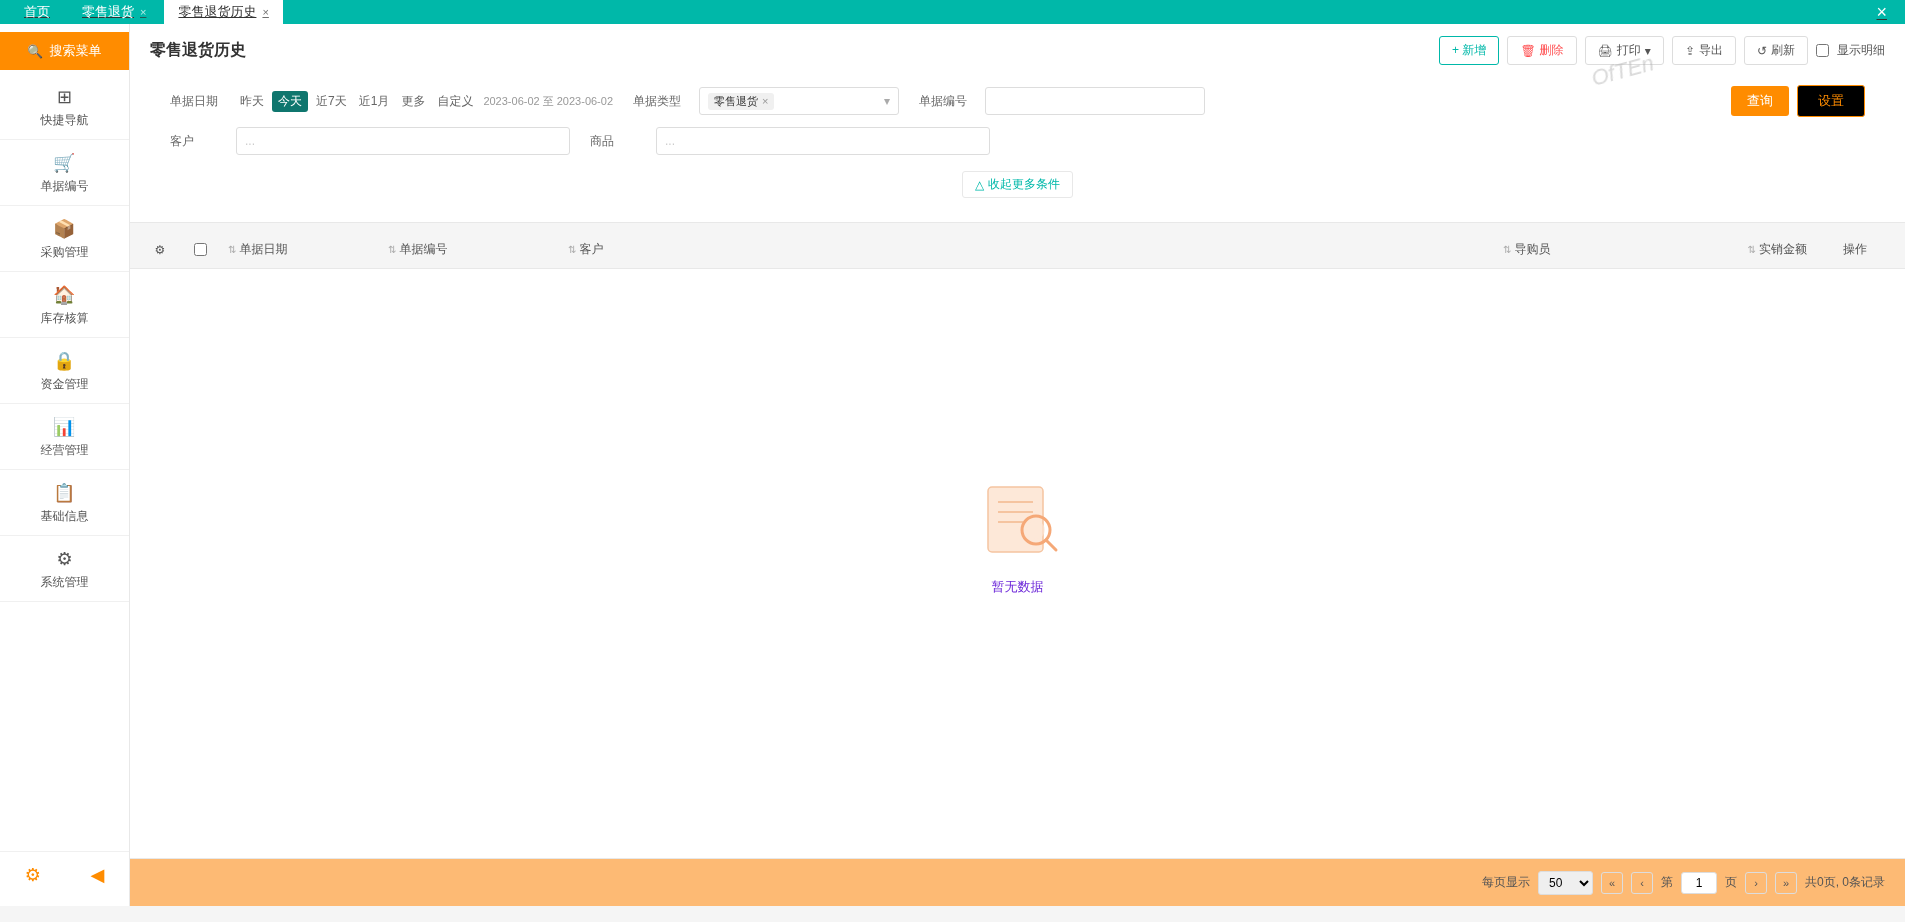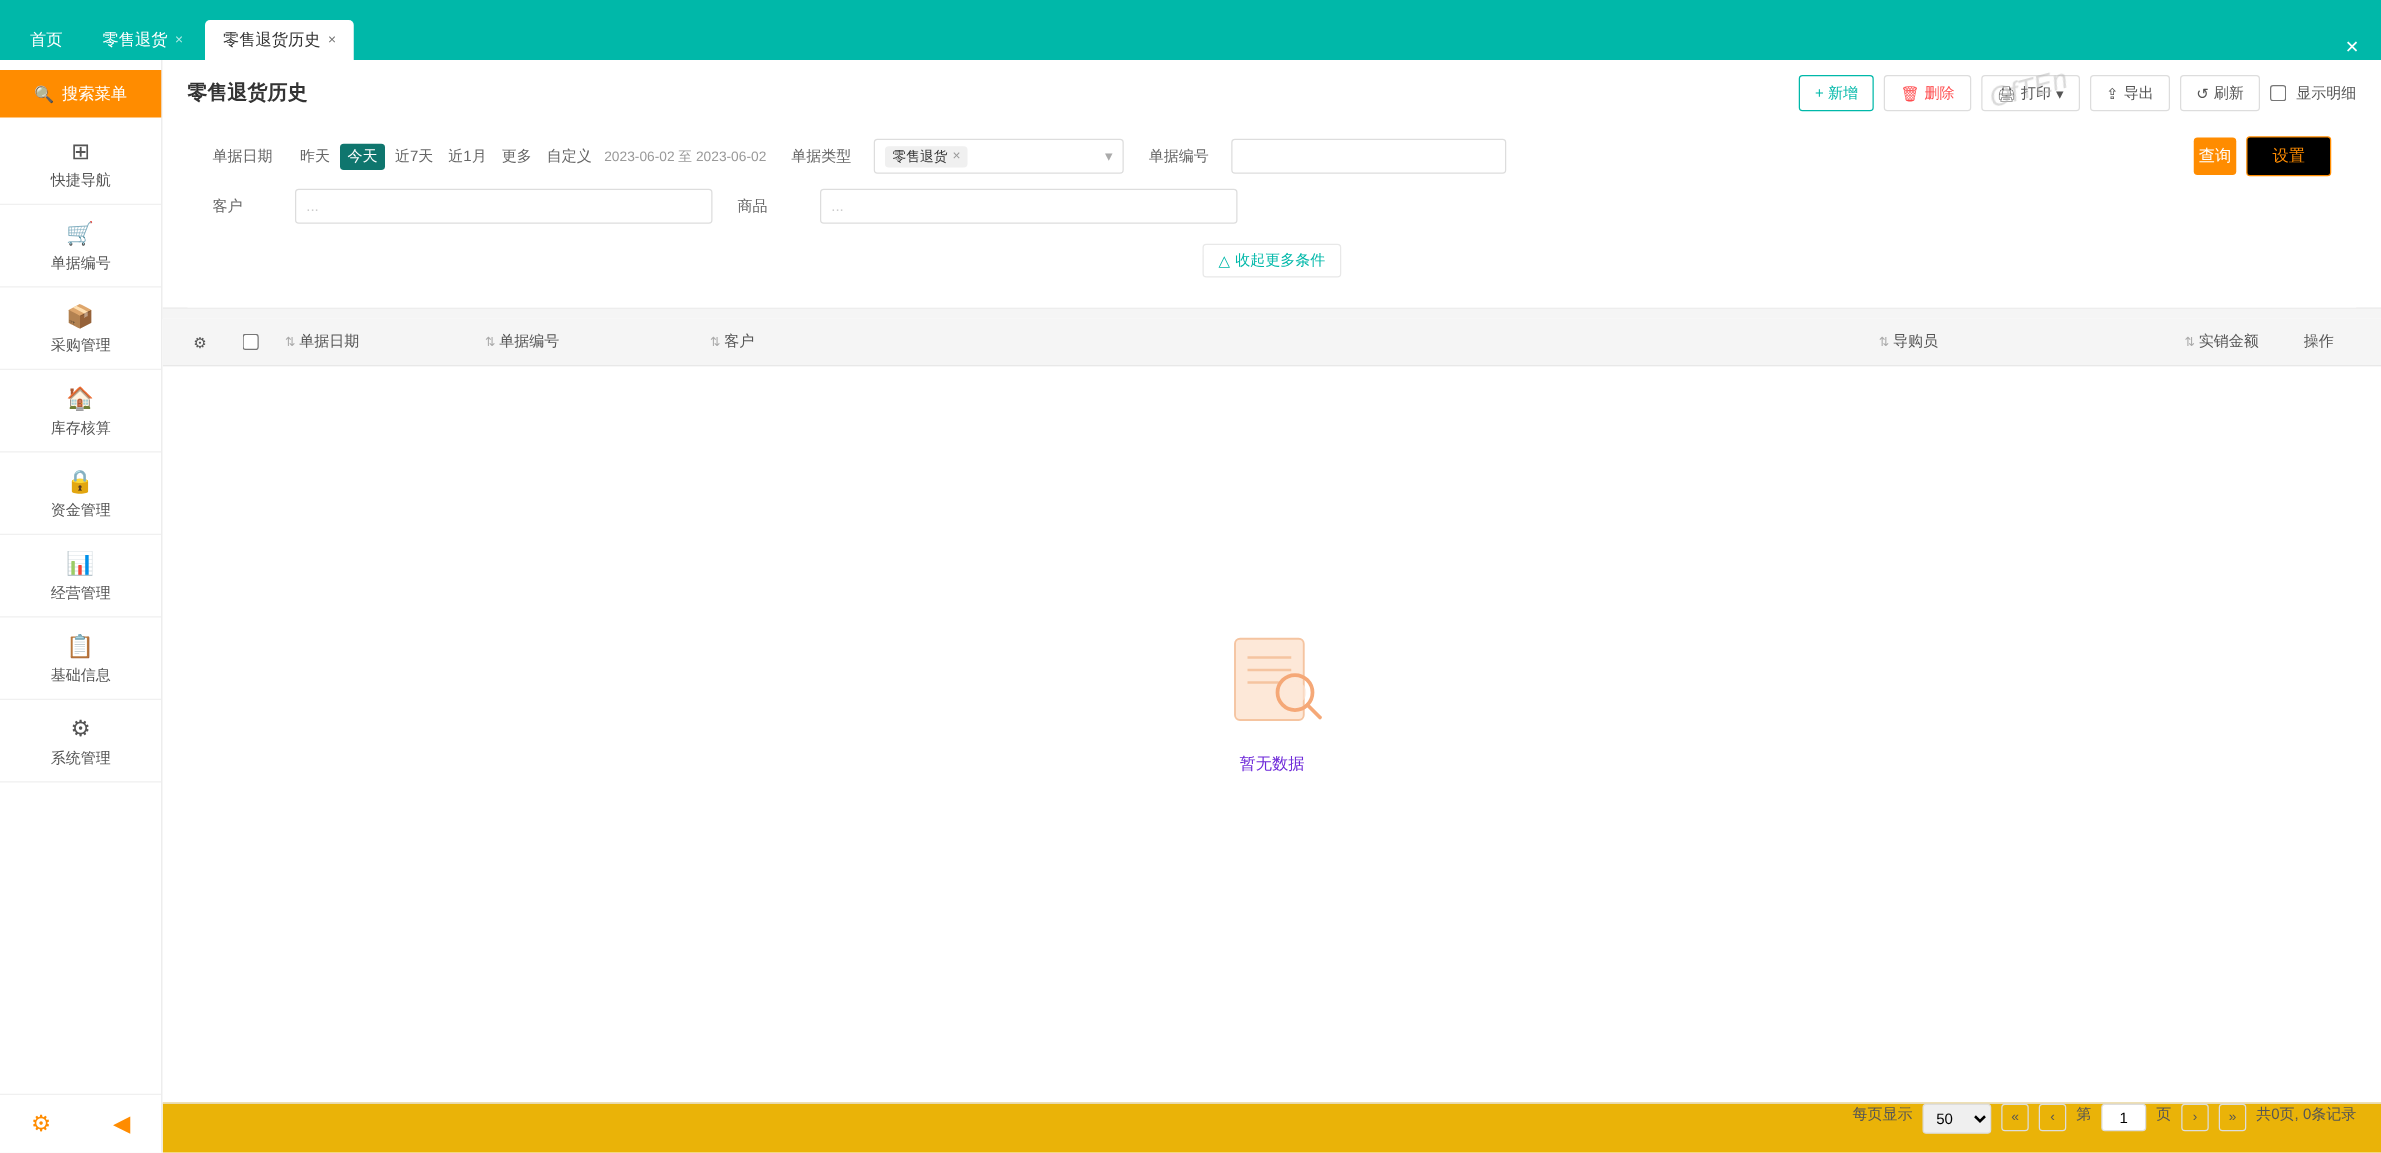--- a/index.html
+++ b/index.html
@@ -1,25 +1,26 @@
 <!DOCTYPE html>
 <html><head>
   <meta charset="utf-8">
   <style>
     * { margin: 0; padding: 0; box-sizing: border-box; }
     body { font-family: 'Microsoft YaHei', Arial, sans-serif; font-size: 13px; background: #f5f5f5; color: #333; width: 1905px; height: 922px; overflow: hidden; }
 
     
     .top-bar {
       background: #00b8a9;
-      height: 48px;
-      display: flex;
-      align-items: flex-end;
+      height: 24px;
+      display: flex;
+      align-items: center;
       padding: 0 10px;
       gap: 4px;
+      text-decoration: underline;
     }
     .top-bar-tab {
       display: flex;
       align-items: center;
       padding: 6px 14px;
       border-radius: 4px 4px 0 0;
       font-size: 13px;
       color: #fff;
       cursor: pointer;
       gap: 6px;
@@ -257,21 +258,21 @@
     .action-buttons {
       display: flex;
       gap: 8px;
       align-items: center;
     }
     .btn-query {
       background: #ff8c00;
       color: #fff;
       border: none;
       border-radius: 3px;
-      padding: 6px 4px;
+      padding: 6px 16px;
       font-size: 13px;
       cursor: pointer;
     }
     .btn-settings {
       background: #000000;
       color: #ff8c00;
       border: 1px solid #ff8c00;
       border-radius: 3px;
       padding: 6px 20px;
       font-size: 13px;
@@ -333,27 +334,27 @@
     .empty-text {
       color: #6d28d9;
       font-size: 13px;
     }
 
     
     .pagination {
       height: 48px;
       border-top: 1px solid #e8e8e8;
       display: flex;
-      align-items: flex-start;
+      align-items: center;
       justify-content: flex-end;
       padding: 0 20px;
       gap: 8px;
       font-size: 12px;
       color: #555;
-      background: #eab308;
+      background: #fdba74;
     }
     .page-size-select {
       border: 1px solid #ddd;
       border-radius: 3px;
       padding: 2px 6px;
       font-size: 12px;
       height: 24px;
     }
     .page-btn {
       width: 22px;

